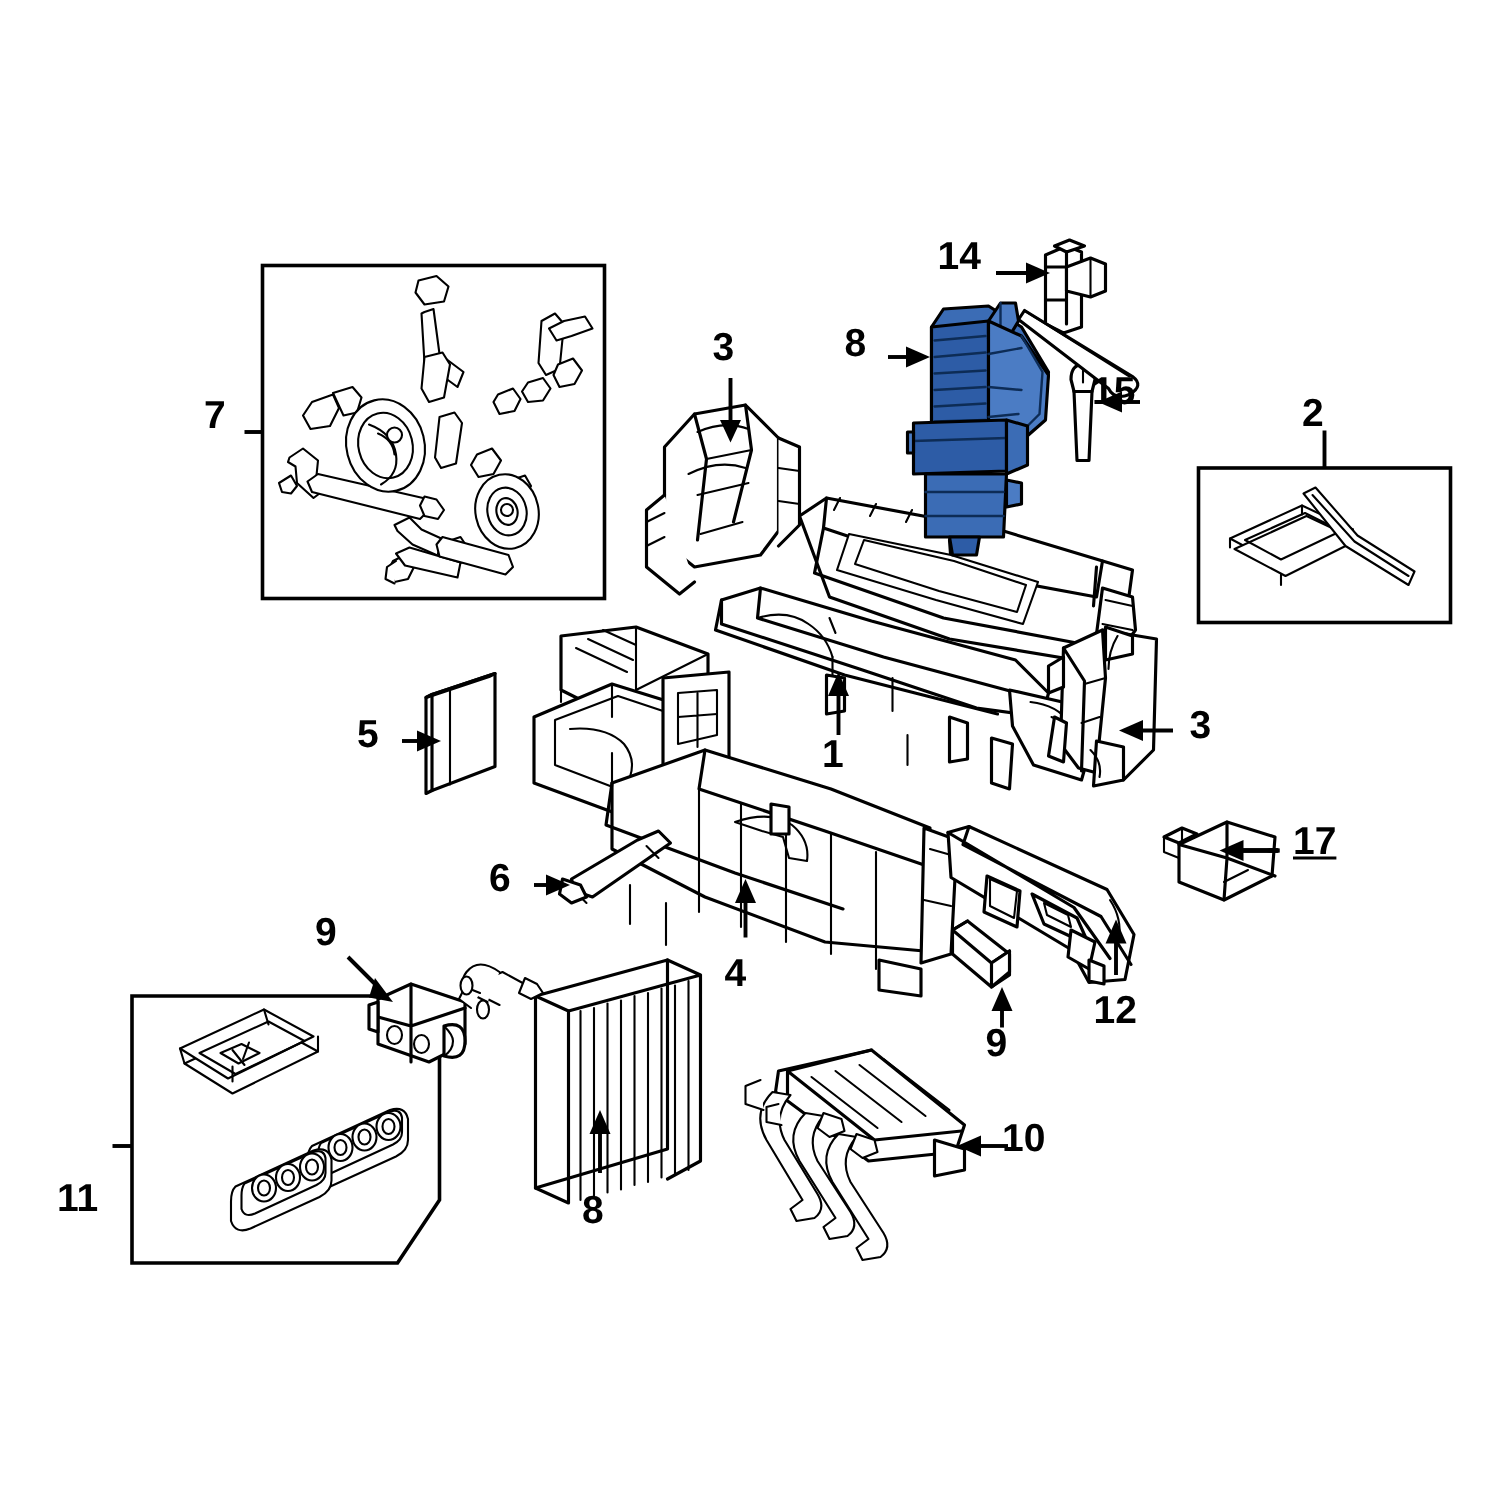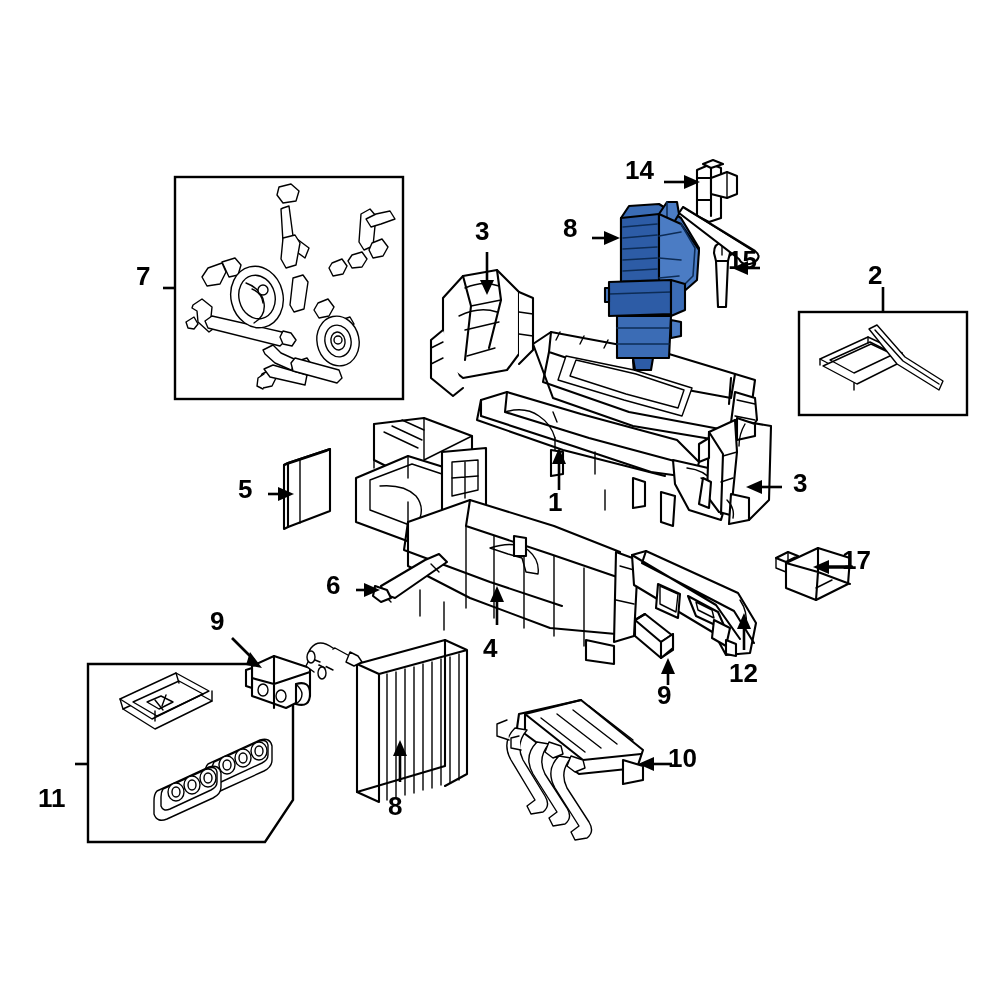--- a/index.html
+++ b/index.html
@@ -459,15 +459,15 @@
   <div class="callout-label" style="left:136px; top:263px;">7</div>
   <div class="callout-label" style="left:388px; top:793px;">8</div>
   <div class="callout-label" style="left:210px; top:608px;">9</div>
   <div class="callout-label" style="left:668px; top:745px;">10</div>
   <div class="callout-label" style="left:38px;  top:745px;margin-top:40px;">11</div>
   <div class="callout-label" style="left:729px; top:660px;">12</div>
   <div class="callout-label" style="left:563px; top:215px;">8</div>
   <div class="callout-label" style="left:625px; top:157px;">14</div>
   <div class="callout-label" style="left:728px; top:247px;">15</div>
   <div class="callout-label" style="left:657px; top:682px;">9</div>
-  <div class="callout-label" style="left:842px; top:547px;">17</div>
+  <div class="callout-label" style="left:862px; top:547px;text-decoration:underline;">17</div>
 
 </div>
 
 </body></html>

